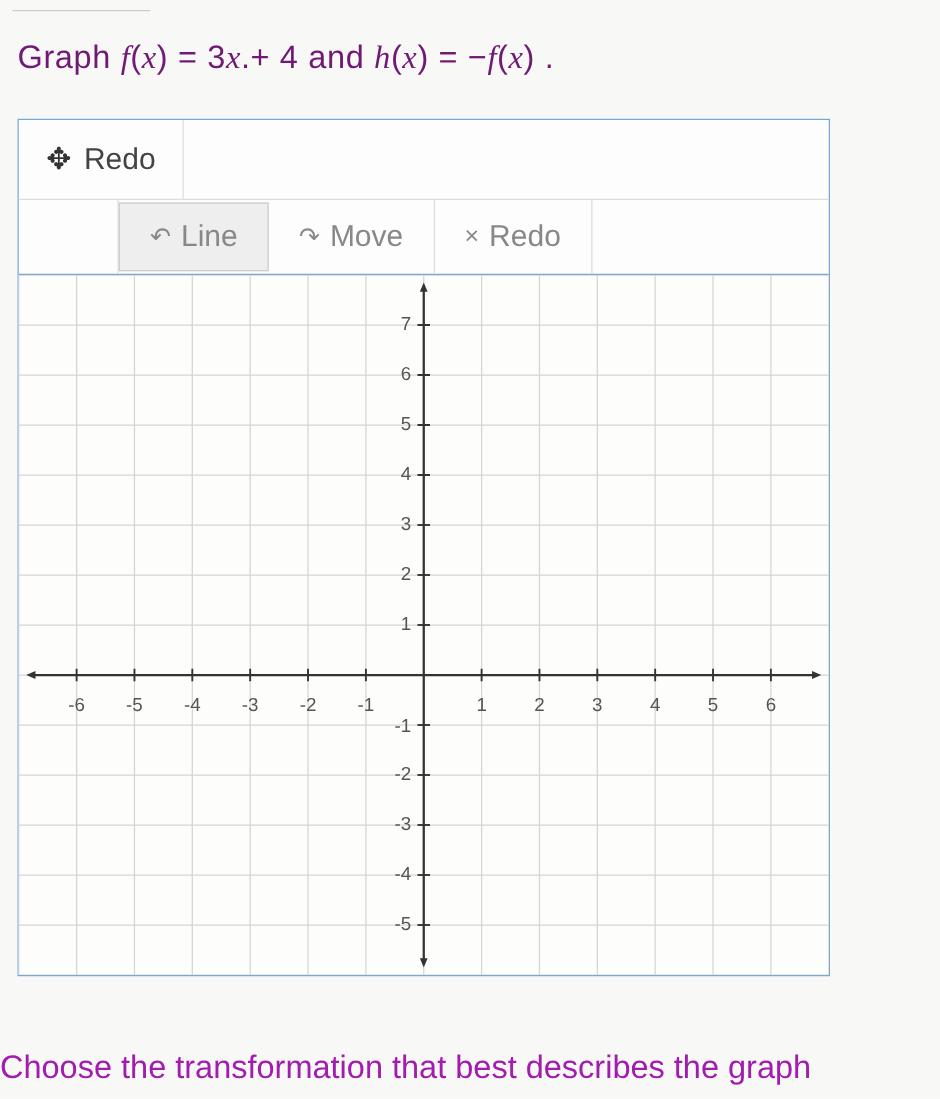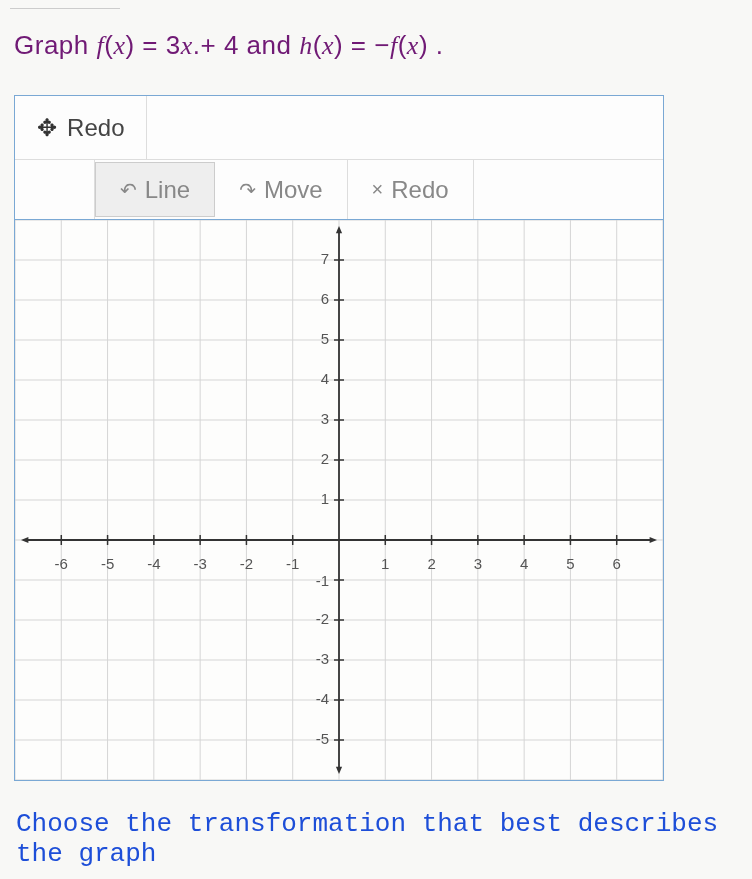--- a/index.html
+++ b/index.html
@@ -83,24 +83,23 @@
       height: 560px;
       background: #fdfdfc;
     }
     .graph-svg {
       width: 100%;
       height: 100%;
     }
     .bottom-text {
       position: absolute;
       bottom: 10px;
-      left: 16px;
+      left: 0;
       font-size: 26px;
-      color: #1d4ed8;
-      font-family: Liberation Mono, monospace;
+      color: #a21caf;
     }
   </style>
 </head>
 <body>
 
 <div class="top-divider"></div>
 
 <div class="prompt">
   <span>Graph </span><span class="italic">f</span><span>(</span><span class="italic">x</span><span>)</span><span> = 3</span><span class="italic">x</span><span>.+ 4 </span><span> and  </span><span class="italic">h</span><span>(</span><span class="italic">x</span><span>)</span><span> = −</span><span class="italic">f</span><span>(</span><span class="italic">x</span><span>)</span><span> .</span>
 </div>

